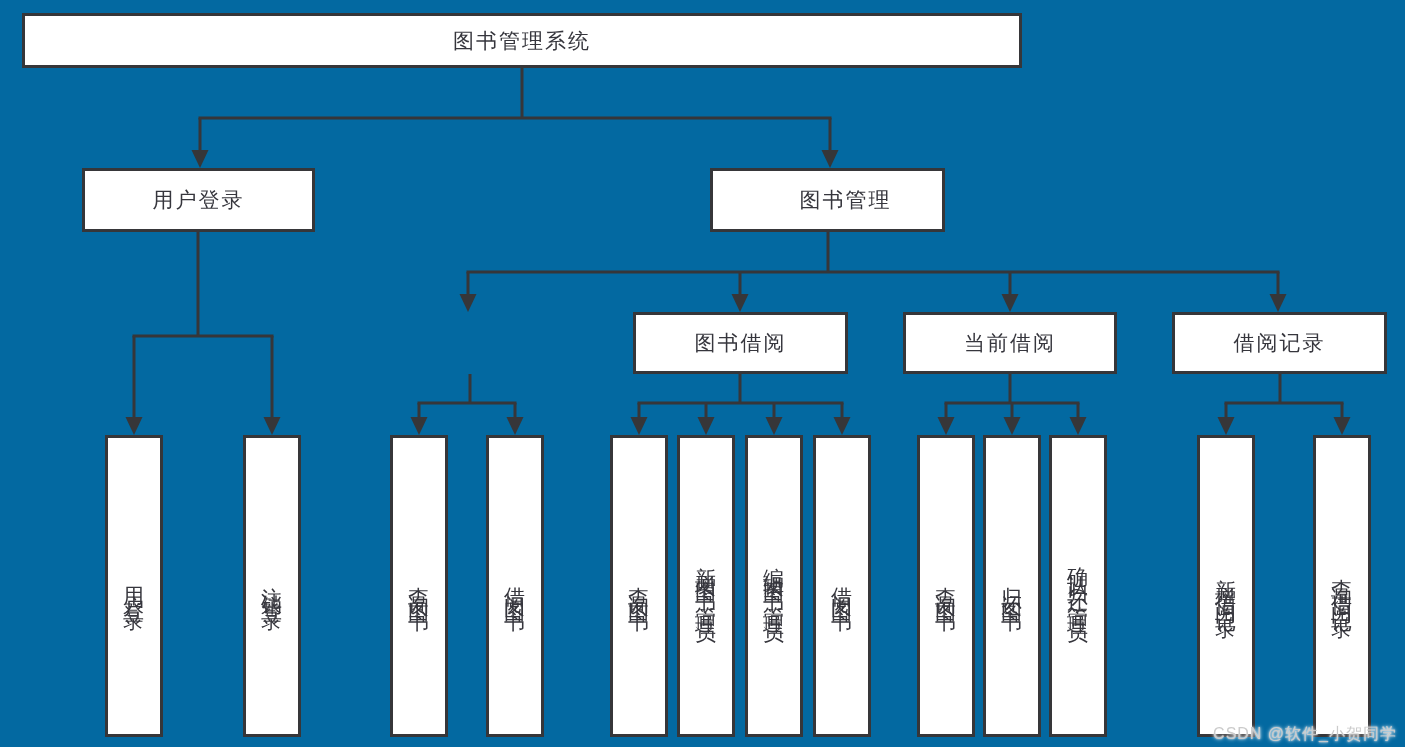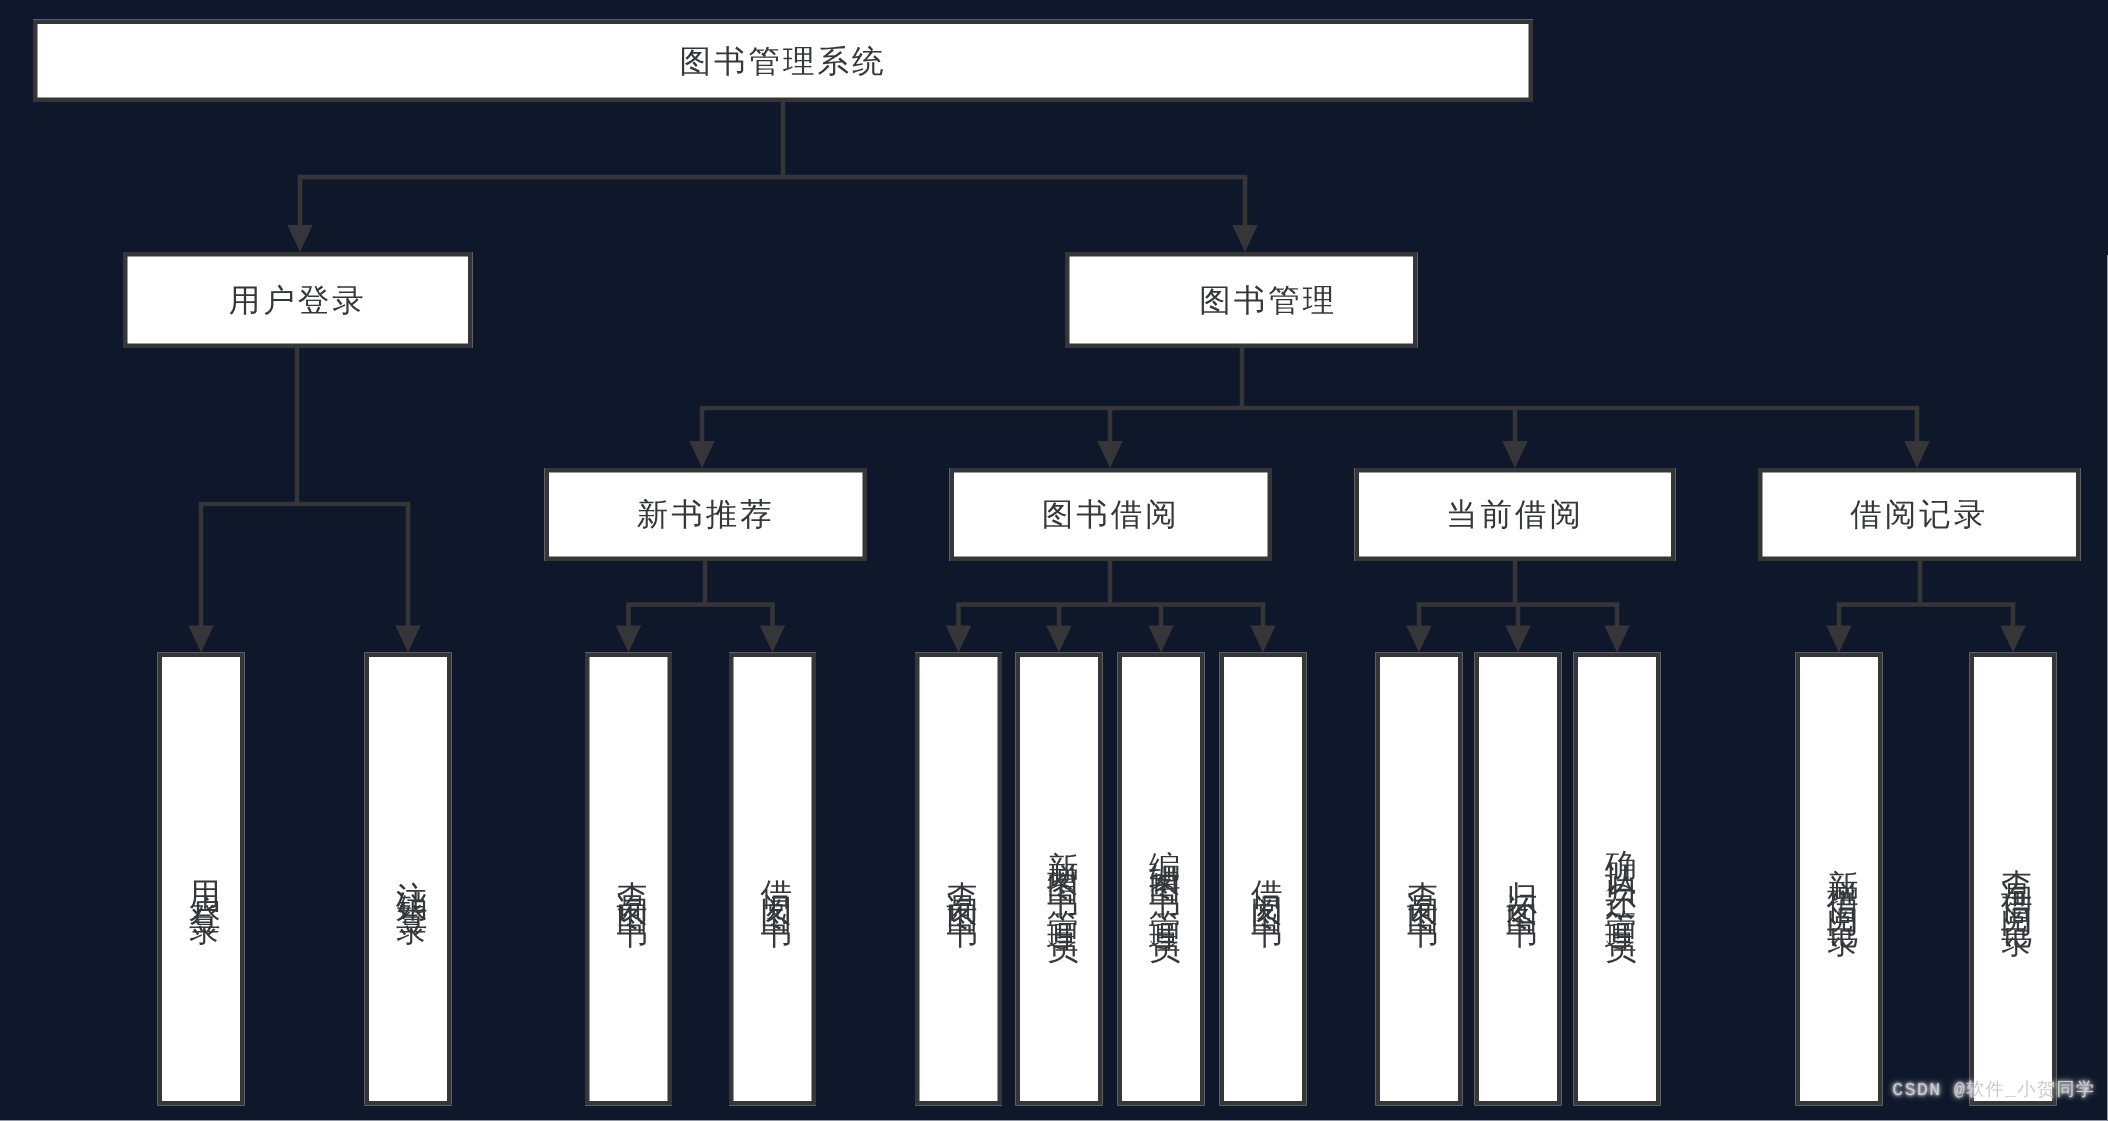--- a/index.html
+++ b/index.html
@@ -4,22 +4,22 @@
 <style>
   html, body {
     margin: 0;
     padding: 0;
     background: #ffffff;
   }
   #stage {
     position: relative;
     width: 1405px;
     height: 747px;
-    background: #0f172a;
-    font-family: Liberation Mono, monospace;
+    background: #0369a1;
+    font-family: Liberation Sans, sans-serif;
     overflow: hidden;
   }
   #connectors {
     position: absolute;
     left: 0;
     top: 0;
     z-index: 1;
   }
   .node {
     position: absolute;
@@ -41,23 +41,23 @@
     writing-mode: vertical-rl;
     text-orientation: mixed;
     letter-spacing: 8px;
     line-height: 1.1;
     white-space: normal;
     max-height: 290px;
   }
   .watermark {
     position: absolute;
     right: 8px;
-    bottom: 12px;
+    bottom: 2px;
     z-index: 5;
-    font-size: 12px;
+    font-size: 16px;
     color: #cbcbcb;
     letter-spacing: 1px;
     text-shadow: 0 0 2px #ffffff, 0 0 4px #ffffff;
     white-space: nowrap;
   }
 </style>
 </head>
 <body>
 
 <div id="stage">
@@ -128,23 +128,20 @@
     <span class="lbl">图书管理系统</span>
   </div>
 
   <div class="node" style="left:82px; top:168px; width:233px; height:64px;">
     <span class="lbl">用户登录</span>
   </div>
   <div class="node" style="left:710px; top:168px; width:235px; height:64px;padding-left:36px;">
     <span class="lbl">图书管理</span>
   </div>
 
-  <div class="node" style="left:363px; top:312px; width:215px; height:62px;">
-    <span class="lbl">新书推荐</span>
-  </div>
   <div class="node" style="left:633px; top:312px; width:215px; height:62px;">
     <span class="lbl">图书借阅</span>
   </div>
   <div class="node" style="left:903px; top:312px; width:214px; height:62px;">
     <span class="lbl">当前借阅</span>
   </div>
   <div class="node" style="left:1172px; top:312px; width:215px; height:62px;">
     <span class="lbl">借阅记录</span>
   </div>
 

